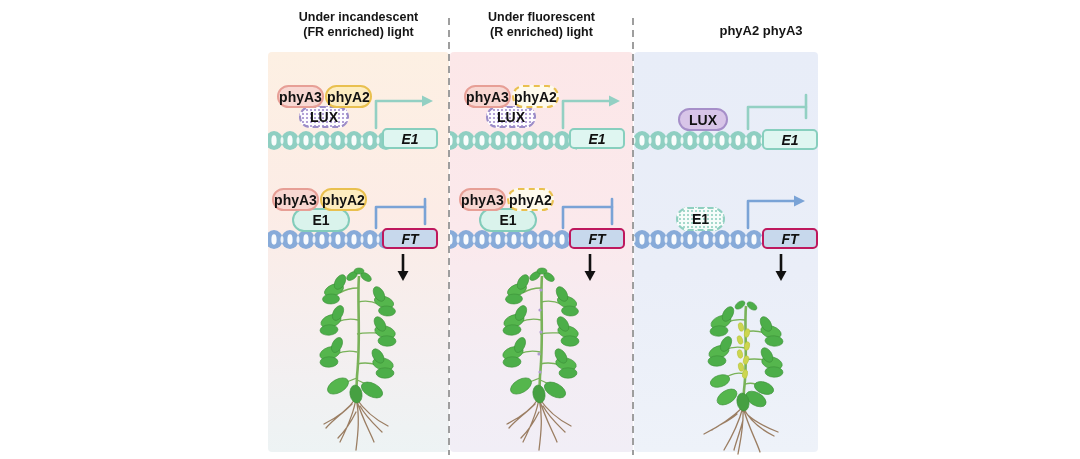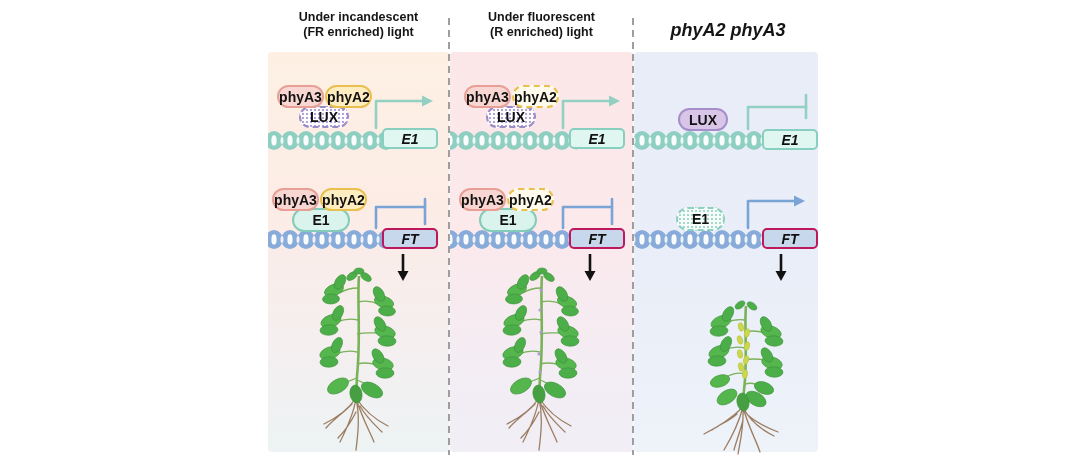--- a/index.html
+++ b/index.html
@@ -15,21 +15,21 @@
     background:linear-gradient(180deg,#e8edf8 0%,#eaeef8 55%,#eef2f9 100%); }
 
   .separator { position:absolute; top:18px; width:2px; height:437px; z-index:4;
     background:repeating-linear-gradient(to bottom,#9e9e9e 0 7px,transparent 7px 12px); }
   .sep-1 { left:448px; } .sep-2 { left:632px; }
 
   .title { position:absolute; top:10px; font-weight:bold; font-size:12.5px; line-height:15px;
     text-align:center; color:#151515; z-index:5; }
   .title-1 { left:268px; width:181px; }
   .title-2 { left:450px; width:183px; }
-  .title-3 { left:636px; width:184px; top:23px; font-style:italic; font-size:18px; }
+  .title-3 { left:669px; width:184px; top:23px; font-size:13px; }
 
   .pill, .genebox { position:absolute; box-sizing:border-box; display:flex; align-items:center;
     justify-content:center; font-weight:bold; font-size:14px; color:#111; z-index:3; }
   .pill { border-radius:12px; }
   .genebox { border-radius:5px; font-style:italic; }
 
   .phyA3 { background:#f8d7d2; border:2px solid #e79f96; }
   .phyA2 { background:#fdedc0; border:2px solid #e9c04f; }
   .phyA2-dashed { background:#fefaec; border:2px dashed #e9c04f; }
   .lux-dotted { border:2px dashed #9b8cc8; background-color:#fdfcff;

